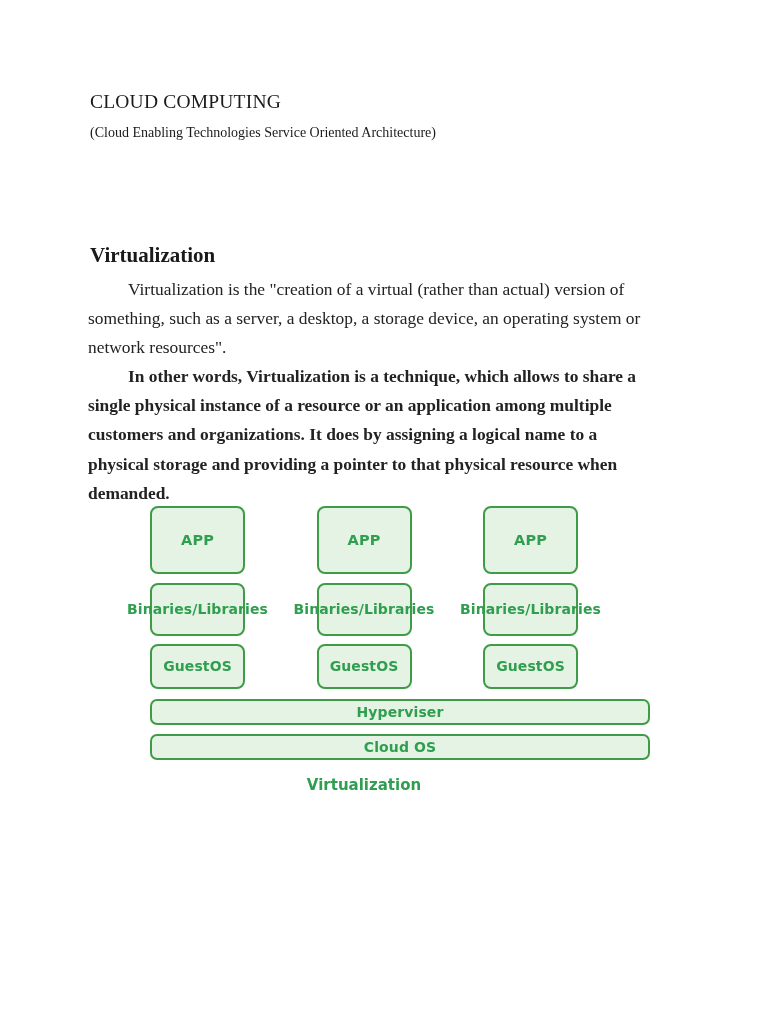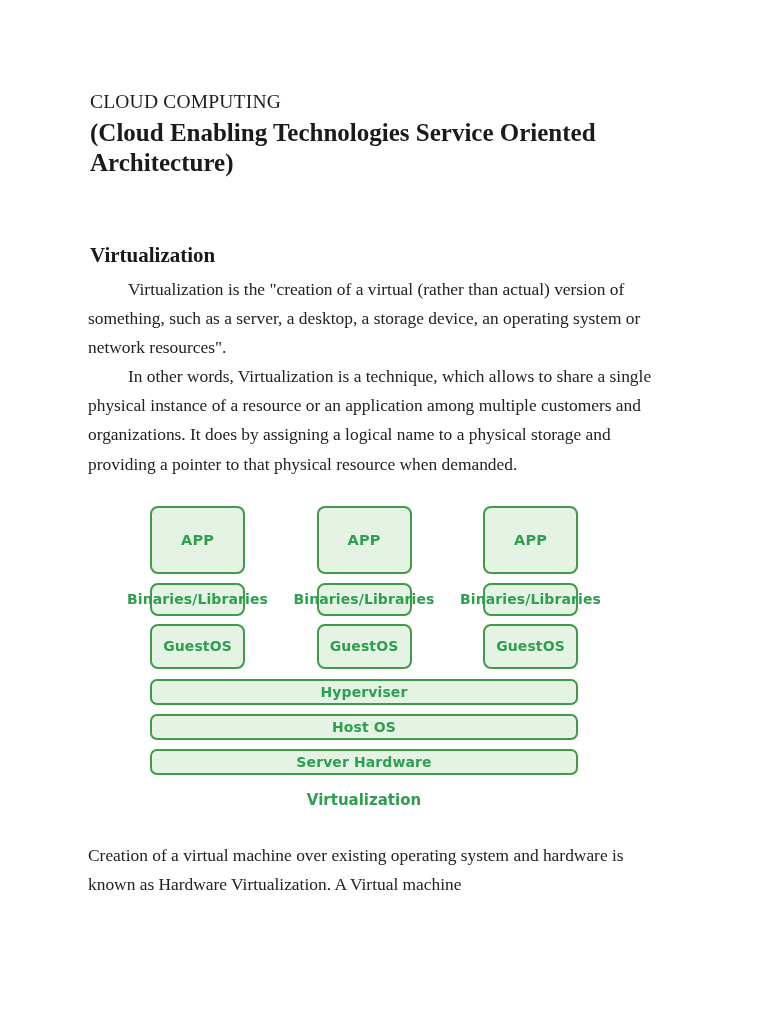--- a/index.html
+++ b/index.html
@@ -33,23 +33,23 @@
     text-align: left;
   }
   .title-line-1,
   .title-line-2 {
     font-size: 19.5px;
     line-height: 27px;
     font-weight: 400;
     letter-spacing: 0.2px;
   }
   .title-line-3 {
-    font-size: 25px;
+    font-size: 14px;
     line-height: 30px;
-    font-weight: bold;
+    font-weight: normal;
     padding-top: 3px;
   }
 
   
   .section-heading {
     position: absolute;
     left: 90px;
     top: 242px;
     font-size: 21px;
     font-weight: bold;
@@ -60,21 +60,21 @@
   .body-text {
     position: absolute;
     left: 88px;
     width: 572px;
     font-size: 17.4px;
     line-height: 29.2px;
     text-align: left;
     color: #222222;
   }
   .para-1 { top: 275px; }
-  .para-2 { top: 362px; }
+  .para-2 { top: 362px; font-weight: bold; }
   .para-3 { top: 841px; }
   .indent { display: inline-block; width: 40px; }
 
   
   .diagram {
     position: absolute;
     left: 150px;
     top: 506px;
     width: 428px;
     font-family: "DejaVu Sans", "Liberation Sans", sans-serif;
@@ -102,34 +102,34 @@
     box-sizing: border-box;
     line-height: 19px;
     letter-spacing: 0.1px;
   }
   .box-app {
     height: 68px;
     font-size: 14.5px;
     margin-bottom: 9px;
   }
   .box-bin {
-    height: 33px;
+    height: 53px;
     font-size: 14px;
     margin-bottom: 8px;
   }
   .box-guest {
     height: 45px;
     font-size: 14px;
   }
   .bar {
     height: 26px;
     font-size: 14px;
     margin-top: 9px;
     border-radius: 7px;
-    width: 428px;
+    width: 500px;
   }
   .bar-hyperviser { margin-top: 10px; }
   .caption {
     width: 428px;
     text-align: center;
     margin-top: 16px;
     font-size: 15px;
     font-weight: bold;
     color: #2f9e4f;
     font-family: "DejaVu Sans", "Liberation Sans", sans-serif;
@@ -197,23 +197,19 @@
         <div class="gbox box-guest">
           <span>Guest</span>
             <br>
           <span>OS</span>
         </div>
       </div>
 
     </div>
 
     <div class="gbox bar bar-hyperviser">Hyperviser</div>
-    <div class="gbox bar">Host OS</div>
-    <div class="gbox bar">Server Hardware</div>
+    <div class="gbox bar">Cloud OS</div>
 
     <div class="caption">Virtualization</div>
   </div>
 
-  <div class="body-text para-3">
-    <span>Creation of a virtual machine over existing operating system and hardware is known as Hardware Virtualization. A Virtual machine</span>
-  </div>
 
 </div>
 
 </body></html>

